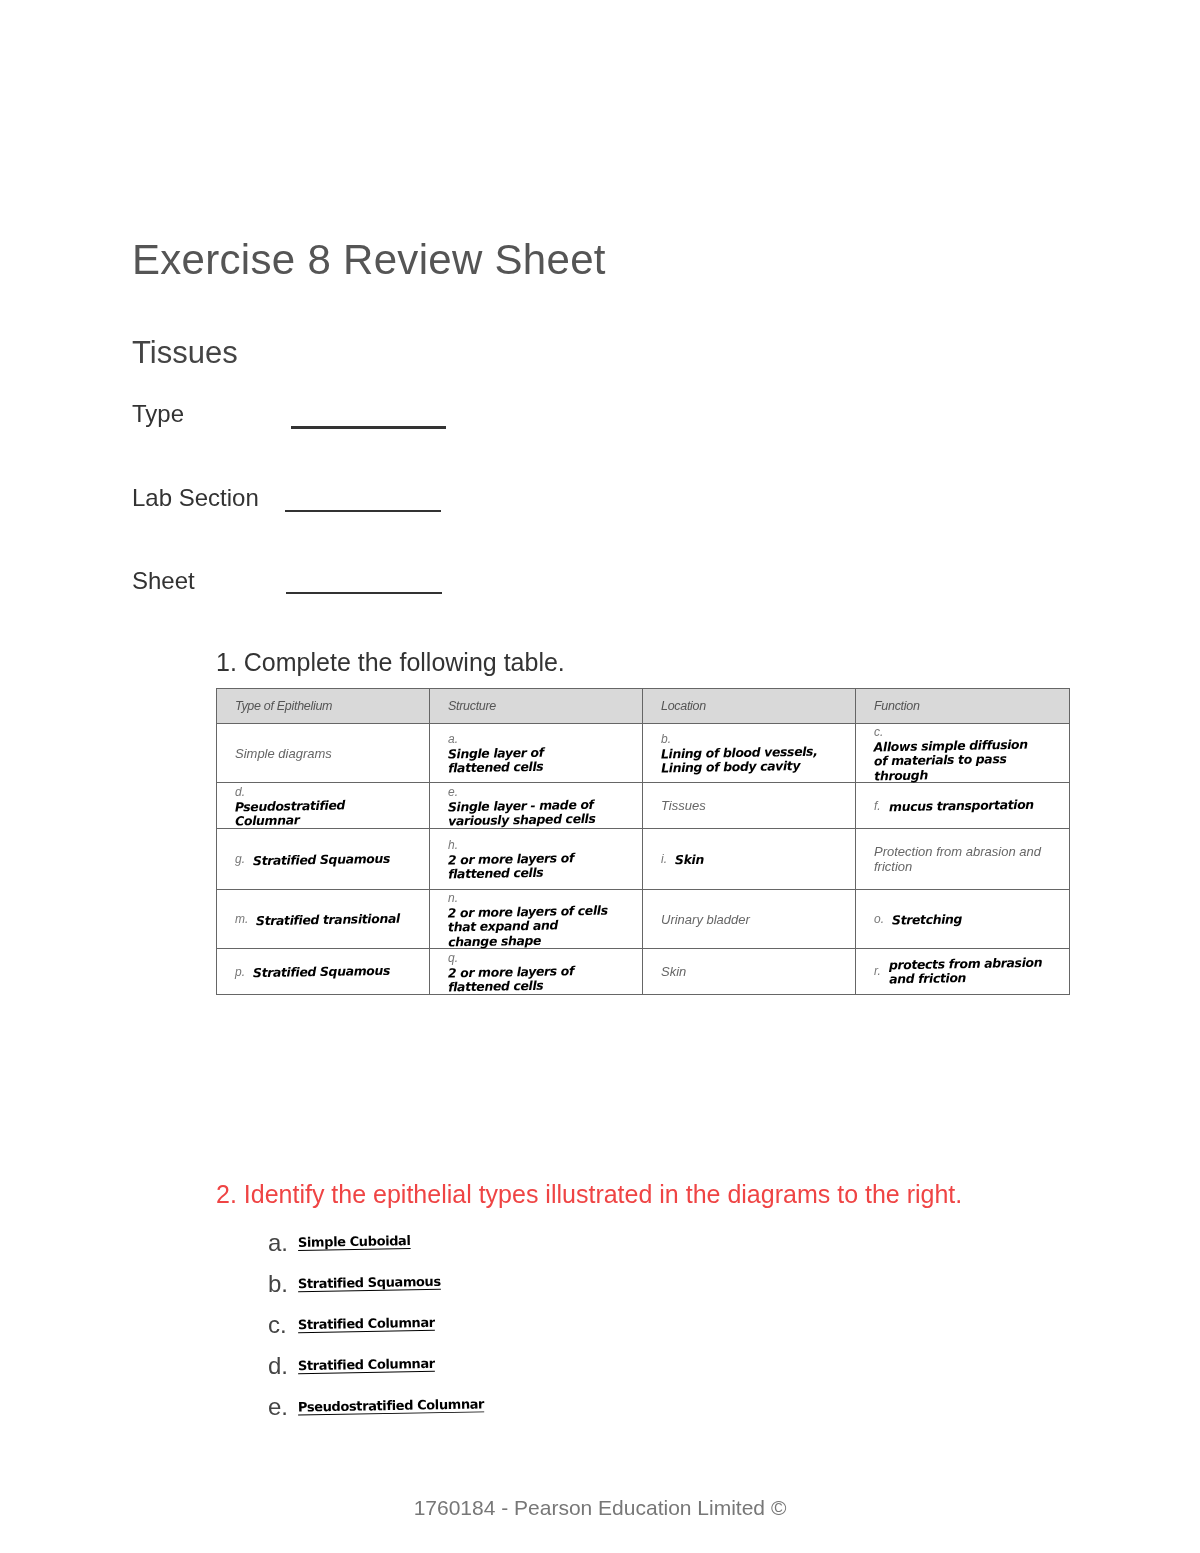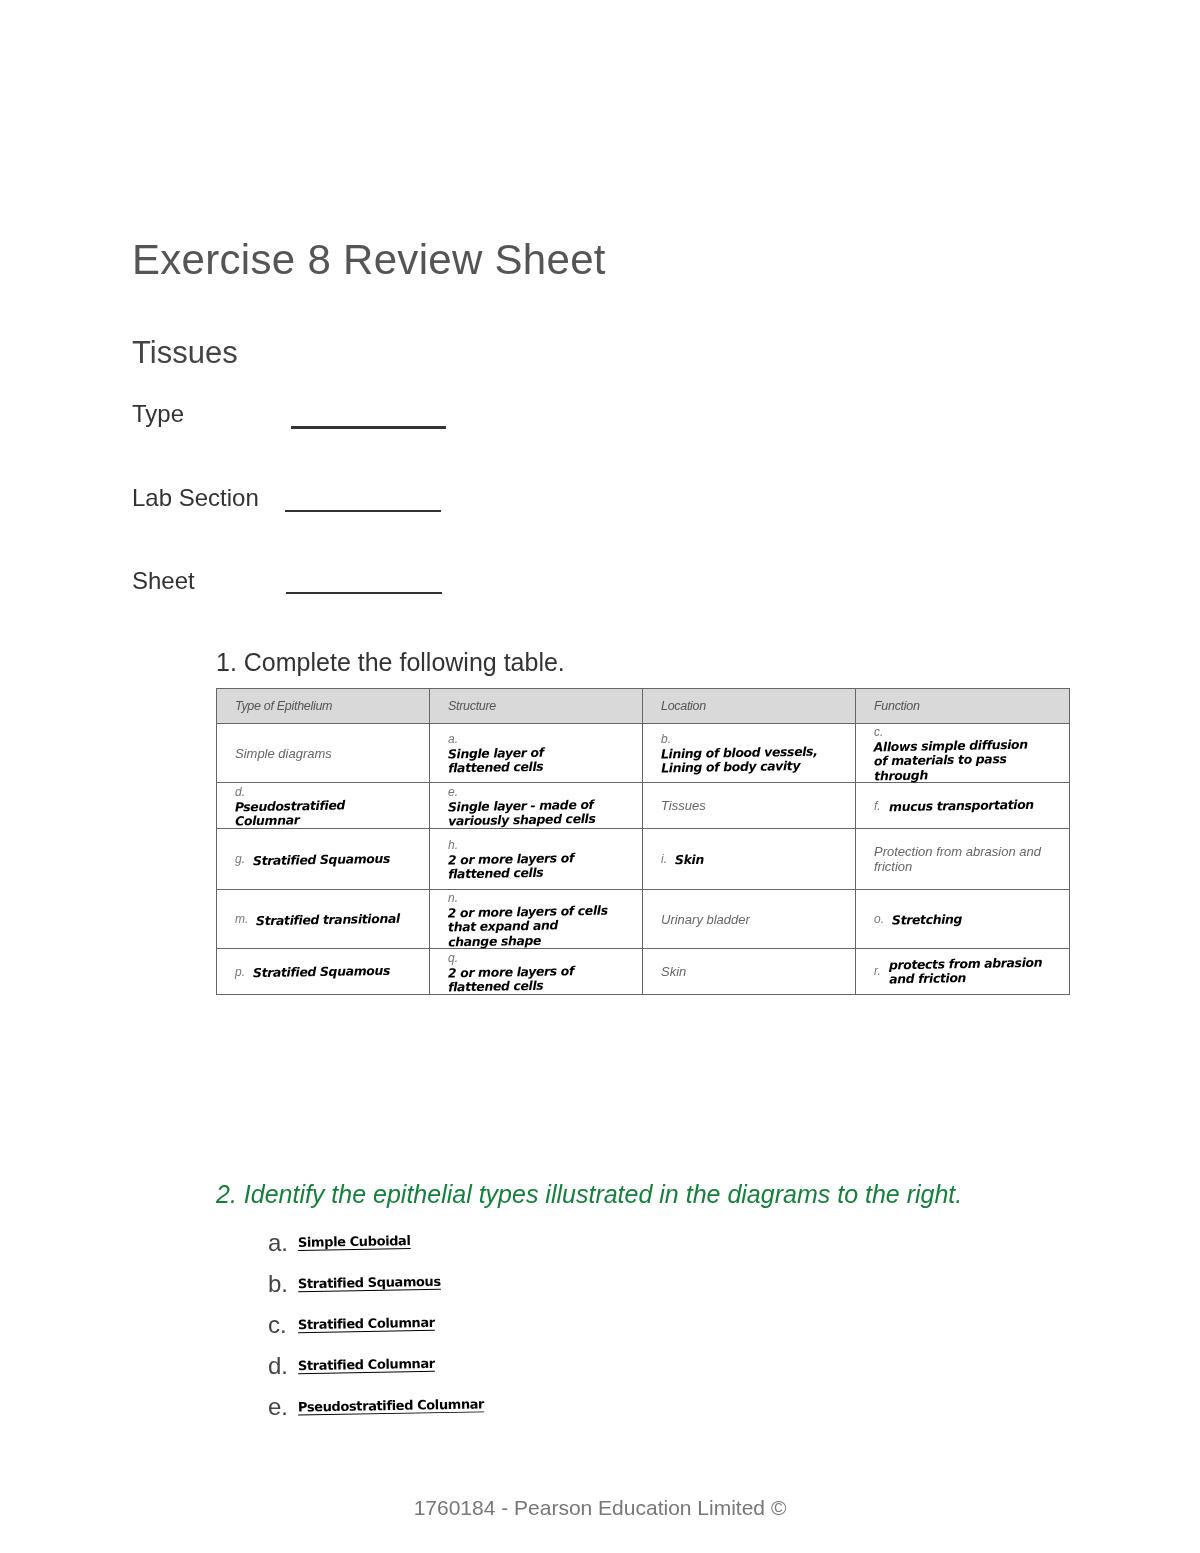--- a/index.html
+++ b/index.html
@@ -10,21 +10,21 @@
     .field-line { position: absolute; height: 2px; background: #333; }
     .q1 { position: absolute; left: 216px; top: 648px; font-size: 25px; color: #333; }
     table.epi { position: absolute; left: 216px; top: 688px; width: 853px; border-collapse: collapse; table-layout: fixed; }
     table.epi th, table.epi td { border: 1.5px solid #666; font-size: 13px; color: #666; text-align: left; vertical-align: middle; padding: 0 18px; font-style: italic; }
     table.epi th { background: #d9d9d9; height: 34px; font-weight: normal; font-size: 12.5px; color: #555; letter-spacing: -0.3px; }
     table.epi td { height: 45px; }
     table.epi tr.tall td { height: 60px; }
     .lbl { color: #777; margin-right: 8px; font-size: 12px; }
     .hw { font-family: "DejaVu Sans", sans-serif; color: #000; font-weight: bold; font-size: 12.5px; line-height: 1.15; display: inline-block; vertical-align: middle; letter-spacing: -0.4px; transform: rotate(-1deg); }
     .printed { color: #666; }
-    .q2 { position: absolute; left: 216px; top: 1180px; font-size: 25px; color: #15803d; font-style: italic; }
+    .q2 { position: absolute; left: 216px; top: 1180px; font-size: 25px; color: #ef4444; }
     .answers { position: absolute; left: 268px; top: 1222px; }
     .ans { height: 41px; display: flex; align-items: center; }
     .ans .letter { font-size: 24px; color: #444; width: 30px; }
     .ans .hw { text-decoration: underline; text-underline-offset: 3px; font-size: 13px; }
     .footer { position: absolute; left: 0; width: 1200px; top: 1496px; text-align: center; font-size: 21px; color: #777; }
   </style>
 </head>
 <body>
 
 <div class="title">Exercise 8 Review Sheet</div>

